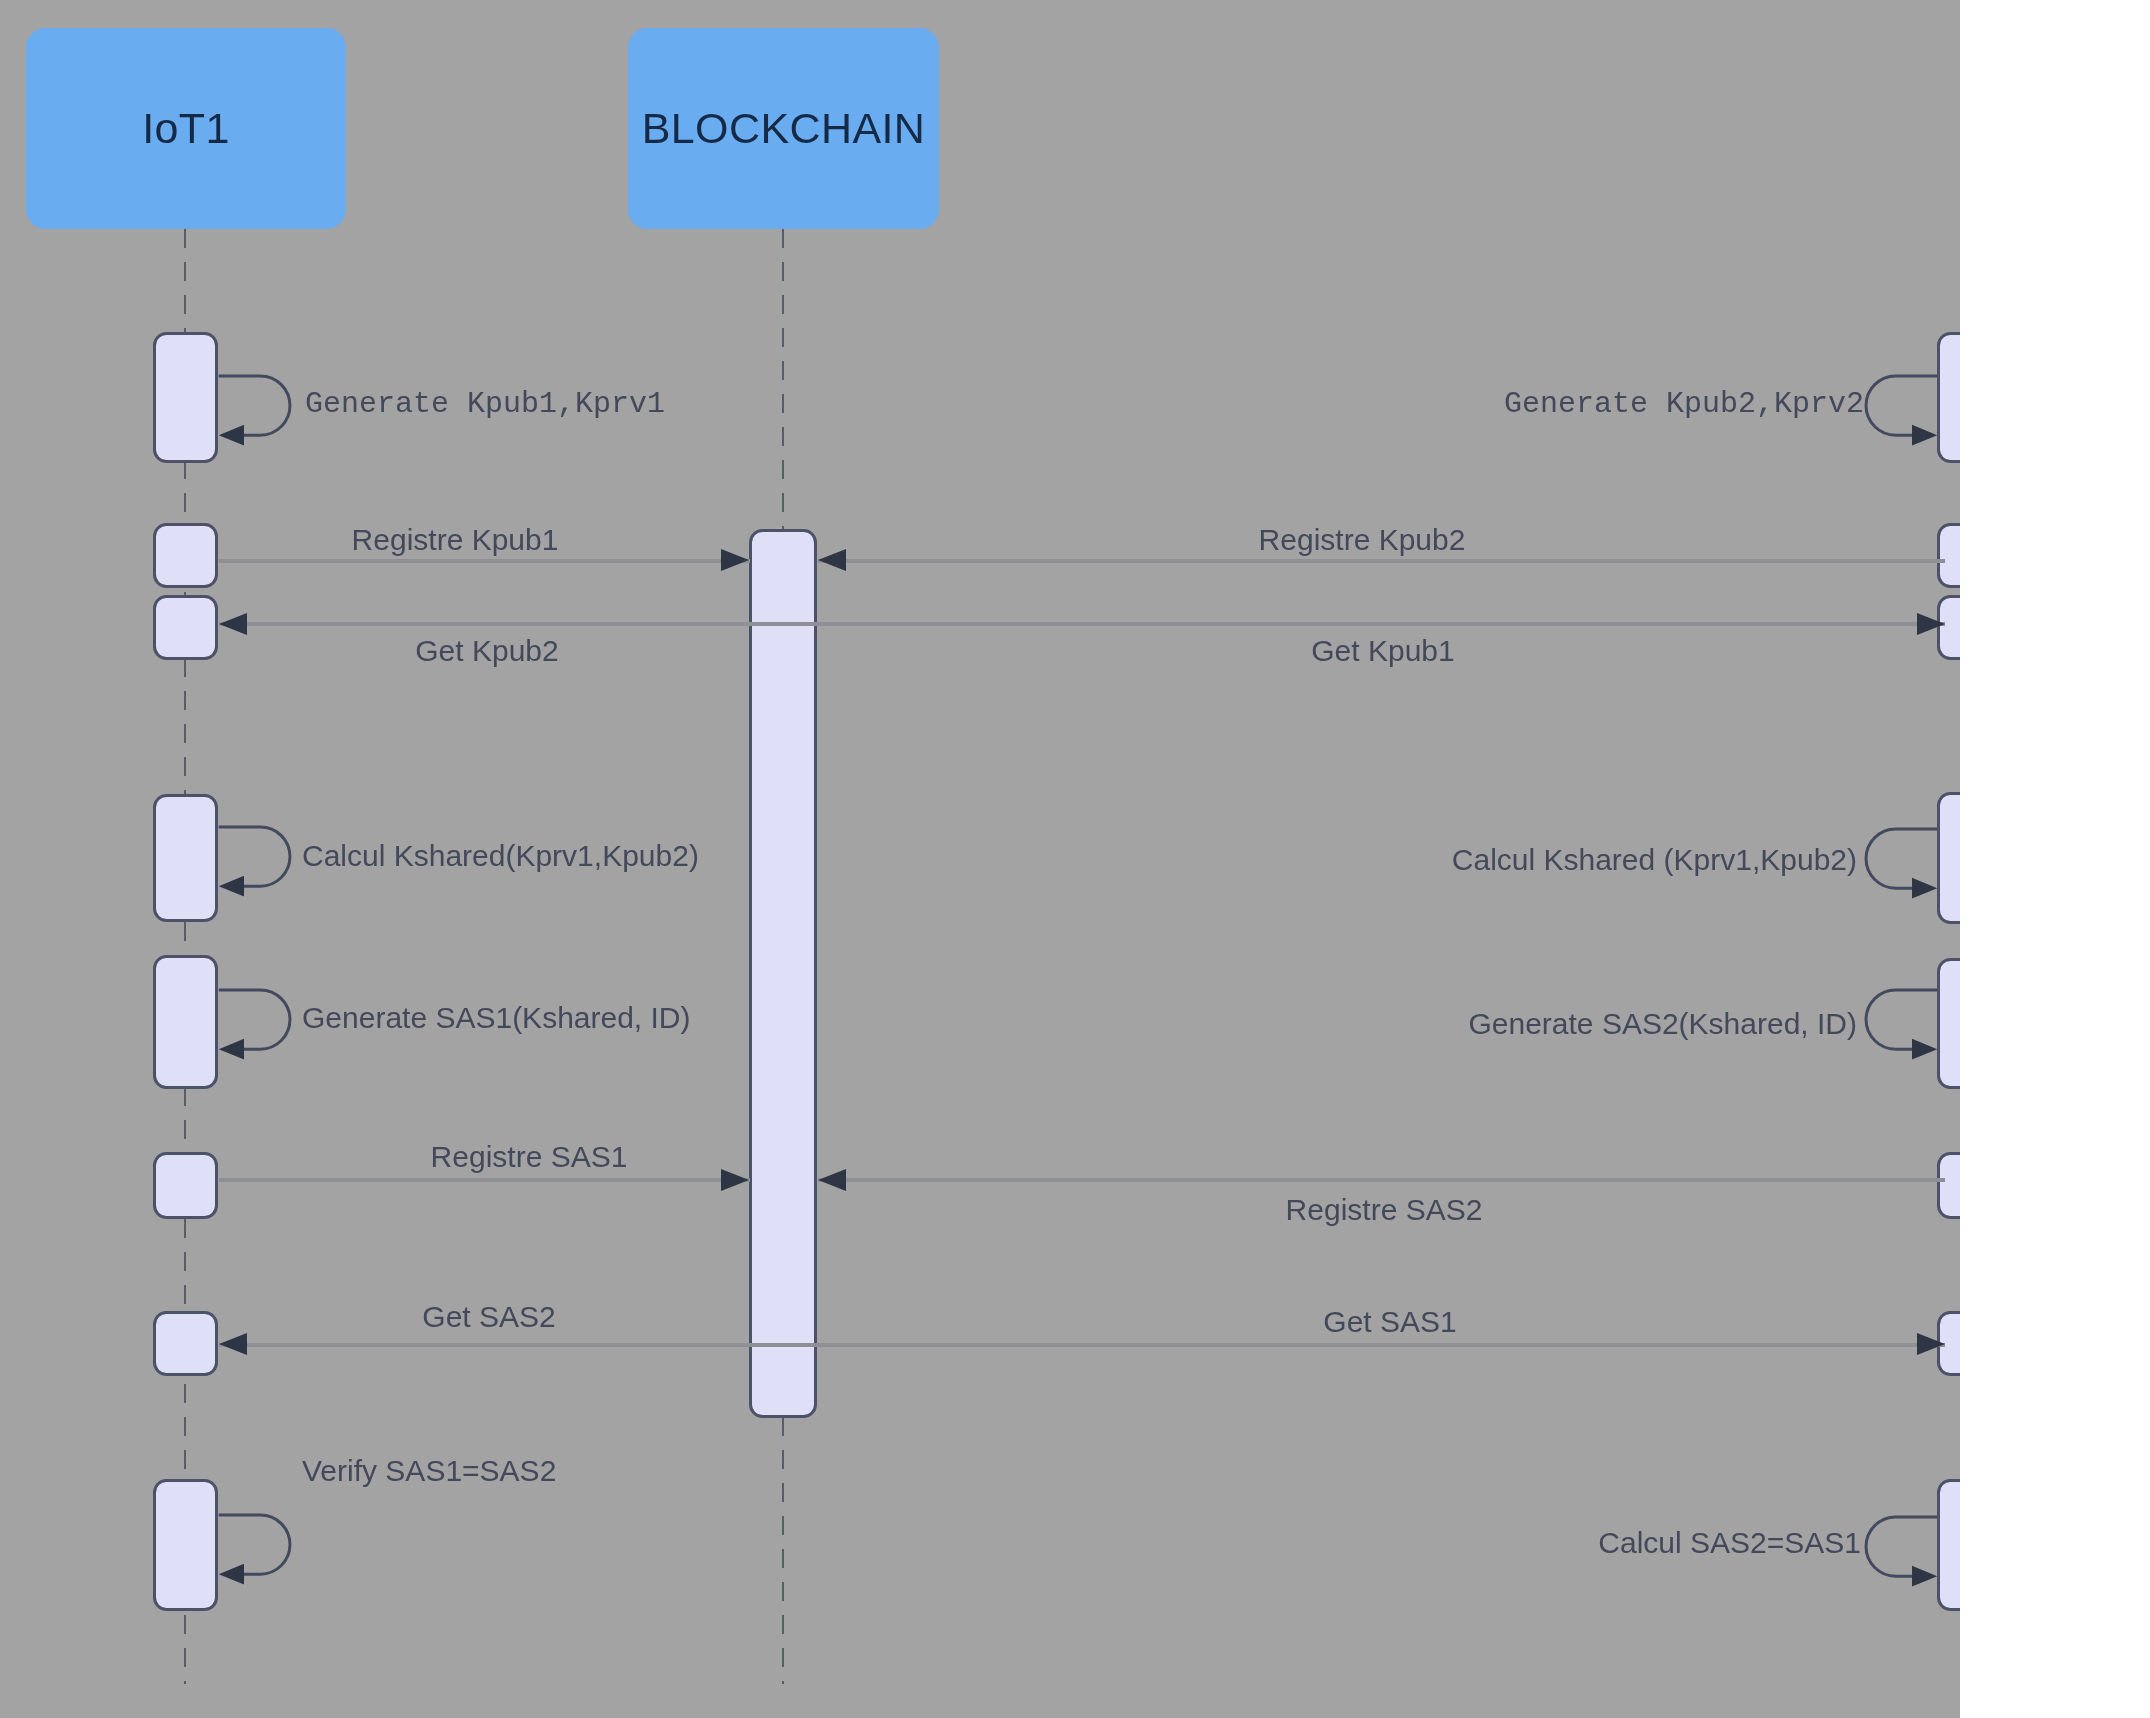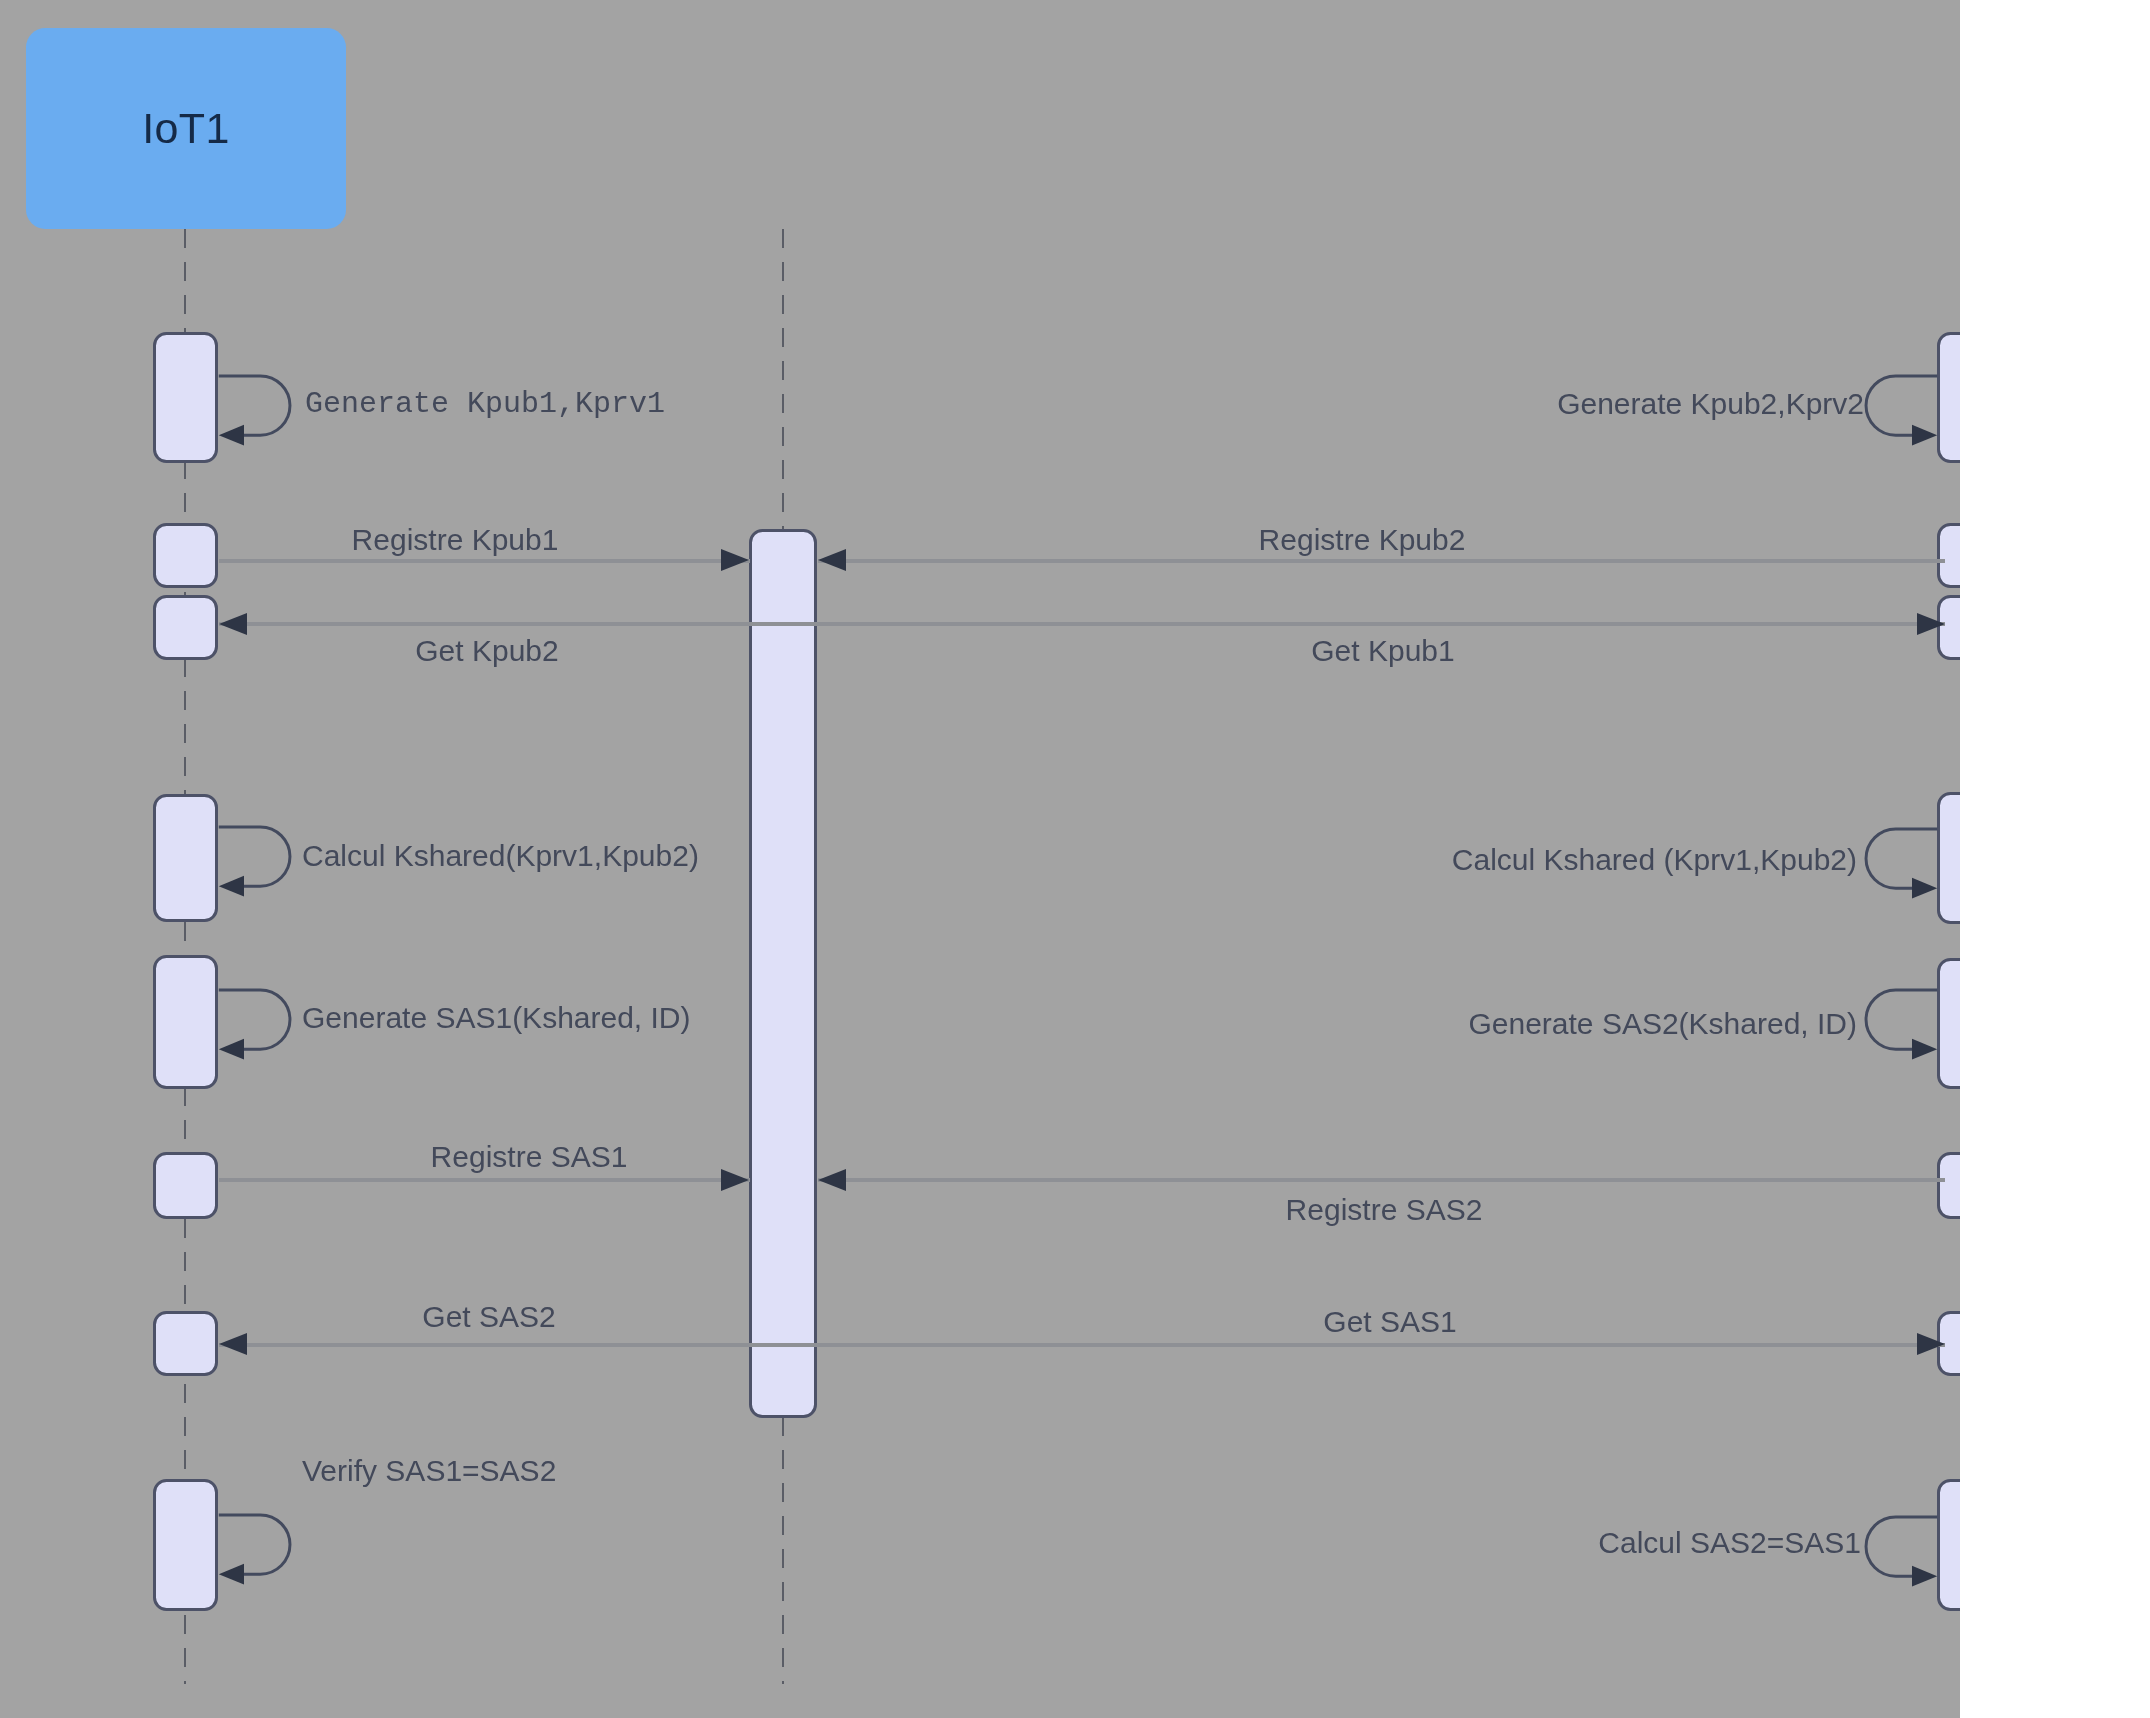--- a/index.html
+++ b/index.html
@@ -135,21 +135,21 @@
   }
   .center-anchor { transform: translate(-50%, -50%); }
   .left-anchor   { transform: translate(0, -50%); }
   .right-anchor  { transform: translate(-100%, -50%); }
 
   #lbl-gen1    { left: 305px;  top: 404px; font-family: Liberation Mono, monospace;  }
   #lbl-calc1   { left: 302px;  top: 856px; }
   #lbl-gensas1 { left: 302px;  top: 1018px; }
   #lbl-verify1 { left: 302px;  top: 1471px; }
 
-  #lbl-gen2    { left: 1864px; top: 404px;  }
+  #lbl-gen2    { left: 1864px; top: 404px; font-family: Liberation Mono, monospace;  }
   #lbl-calc2   { left: 1857px; top: 860px; }
   #lbl-gensas2 { left: 1857px; top: 1024px; }
   #lbl-verify2 { left: 1861px; top: 1543px; }
 
   #lbl-regkpub1 { left: 455px;  top: 540px;  }
   #lbl-regkpub2 { left: 1362px; top: 540px;  }
   #lbl-getkpub2 { left: 487px;  top: 651px;  }
   #lbl-getkpub1 { left: 1383px; top: 651px;  }
   #lbl-regsas1  { left: 509px;  top: 1157px; margin-left: 20px; }
   #lbl-regsas2  { left: 1384px; top: 1210px; }
@@ -157,20 +157,23 @@
   #lbl-getsas1  { left: 1390px; top: 1322px; }
 </style>
 </head>
 <body>
 
 <div id="canvas">
 
   <div class="actor-box" id="actor-iot1">
     <span class="actor-label">IoT1</span>
   </div>
+  <div class="actor-box" id="actor-blockchain">
+    <span class="actor-label">BLOCKCHAIN</span>
+  </div>
 
   <div class="lifeline" id="lifeline-iot1"></div>
   <div class="lifeline" id="lifeline-blockchain"></div>
   <div class="lifeline" id="lifeline-iot2"></div>
 
   <div class="activation act-iot1" id="a1"></div>
   <div class="activation act-iot1" id="a2"></div>
   <div class="activation act-iot1" id="a3"></div>
   <div class="activation act-iot1" id="a4"></div>
   <div class="activation act-iot1" id="a5"></div>

